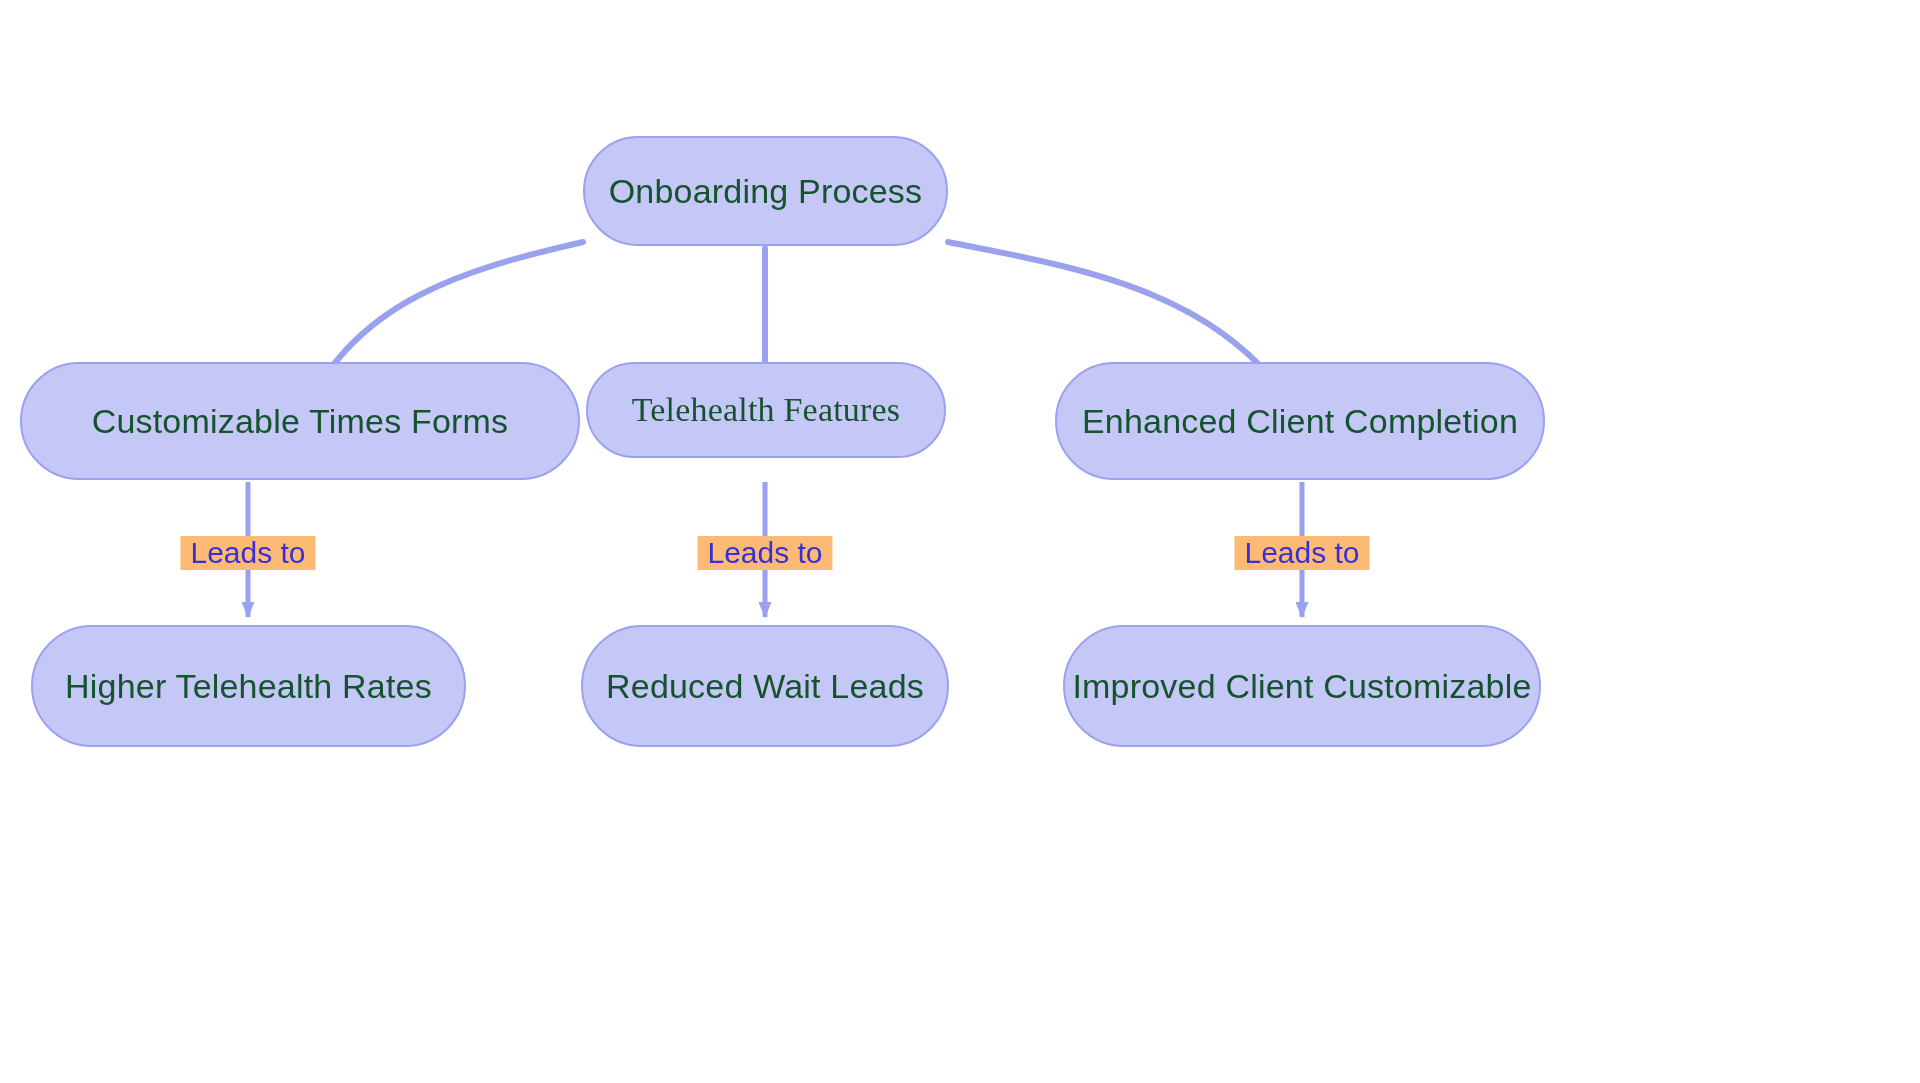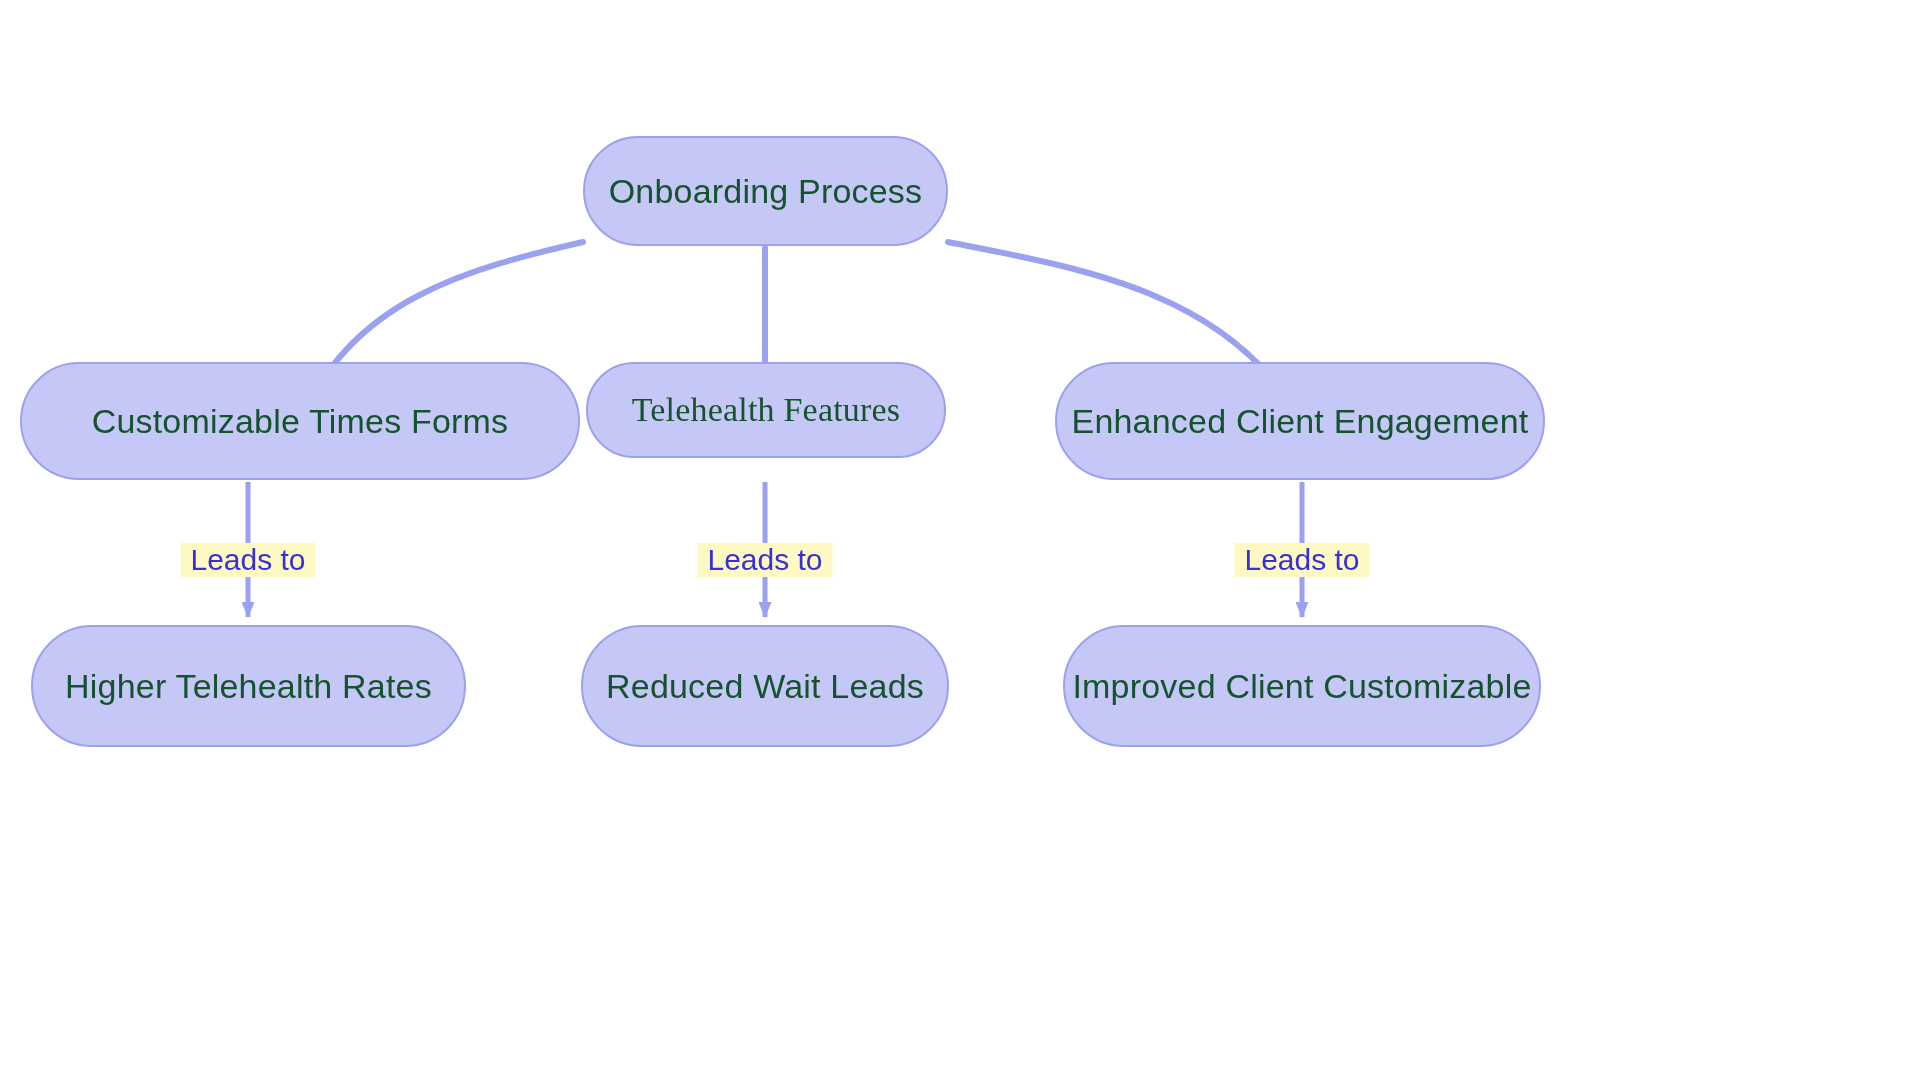--- a/index.html
+++ b/index.html
@@ -48,24 +48,23 @@
     display: block;
     color: #14532d;
   }
   .edge-label {
     position: absolute;
     transform: translate(-50%, -50%);
     color: #3730d8;
     font-size: 30px;
     font-weight: 400;
     white-space: nowrap;
-    background: #fef9c3;
+    background: #fdba74;
     padding: 2px 10px;
     line-height: 1;
-    margin-top: 7px;
   }
 </style>
 </head>
 <body>
 
 <div id="canvas">
 
   <svg id="edge-layer" width="1920" height="1083" viewBox="0 0 1920 1083" xmlns="http://www.w3.org/2000/svg">
     <defs>
       <marker id="arrowhead" markerWidth="10" markerHeight="8" refX="9.3" refY="4" orient="auto" markerUnits="userSpaceOnUse">
@@ -95,21 +94,21 @@
 
   <div class="node" style="left:20px; top:362px; width:560px; height:118px;">
     <span class="node-label">Customizable Times Forms</span>
   </div>
 
   <div class="node" style="left:586px; top:362px; width:360px; height:96px;font-family:Liberation Serif, serif;">
     <span class="node-label">Telehealth Features</span>
   </div>
 
   <div class="node" style="left:1055px; top:362px; width:490px; height:118px;">
-    <span class="node-label">Enhanced Client Engagement</span>
+    <span class="node-label">Enhanced Client Completion</span>
   </div>
 
   <div class="node" style="left:31px; top:625px; width:435px; height:122px;">
     <span class="node-label">Higher Telehealth Rates</span>
   </div>
 
   <div class="node" style="left:581px; top:625px; width:368px; height:122px;">
     <span class="node-label">Reduced Wait Leads</span>
   </div>
 

